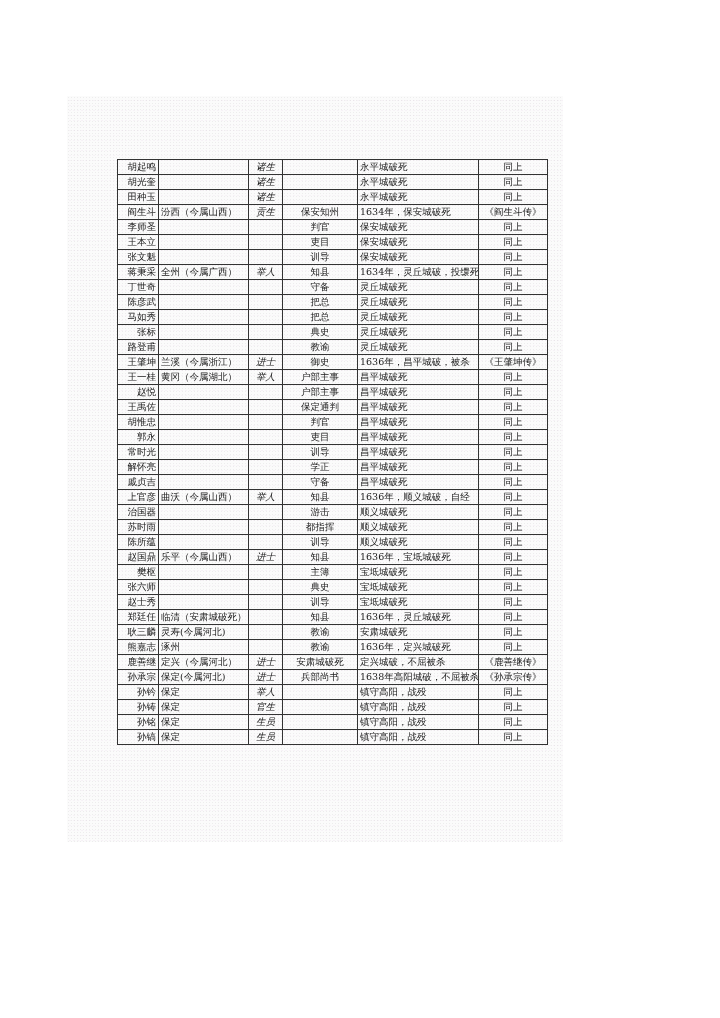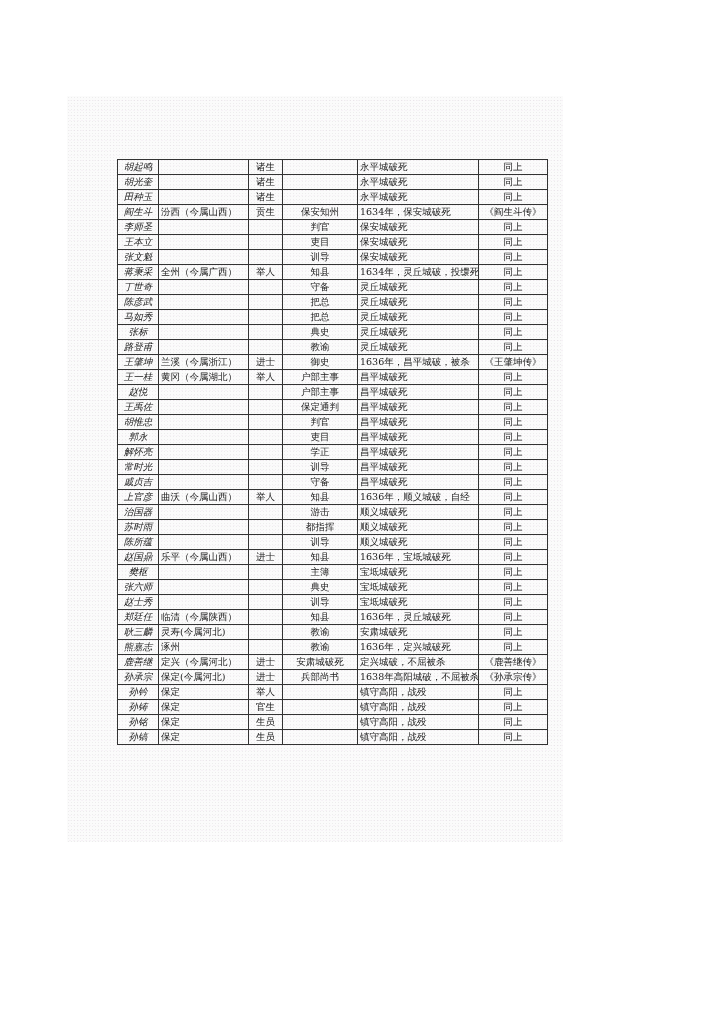--- a/index.html
+++ b/index.html
@@ -39,23 +39,23 @@
     table.record-table td {
       border: 1px solid #333;
       height: 14px;
       padding: 0 2px;
       font-size: 9.5px;
       line-height: 14px;
       color: #1a1a1a;
       white-space: nowrap;
       overflow: hidden;
     }
-    td.c-name { text-align: center; font-style: italic; }
+    td.c-name { text-align: right; }
     td.c-origin { text-align: left; padding-left: 3px; }
-    td.c-degree { text-align: center; }
+    td.c-degree { text-align: center; font-style: italic; }
     td.c-office { text-align: center; }
     td.c-event { text-align: left; padding-left: 3px; }
     td.c-source { text-align: center; margin-top: 19px; }
   </style>
 </head>
 <body>
 
 <div class="scan-area"></div>
 
 <table class="record-table">
@@ -214,32 +214,32 @@
   </tr>
       <tr>
     <td class="c-name">郭永</td>
     <td class="c-origin"></td>
     <td class="c-degree"></td>
     <td class="c-office">吏目</td>
     <td class="c-event">昌平城破死</td>
     <td class="c-source">同上</td>
   </tr>
       <tr>
+    <td class="c-name">常时光</td>
+    <td class="c-origin"></td>
+    <td class="c-degree"></td>
+    <td class="c-office">训导</td>
+    <td class="c-event">昌平城破死</td>
+    <td class="c-source">同上</td>
+  </tr>
+      <tr>
     <td class="c-name">解怀亮</td>
     <td class="c-origin"></td>
     <td class="c-degree"></td>
     <td class="c-office">学正</td>
-    <td class="c-event">昌平城破死</td>
-    <td class="c-source">同上</td>
-  </tr>
-      <tr>
-    <td class="c-name">常时光</td>
-    <td class="c-origin"></td>
-    <td class="c-degree"></td>
-    <td class="c-office">训导</td>
     <td class="c-event">昌平城破死</td>
     <td class="c-source">同上</td>
   </tr>
       <tr>
     <td class="c-name">戚贞吉</td>
     <td class="c-origin"></td>
     <td class="c-degree"></td>
     <td class="c-office">守备</td>
     <td class="c-event">昌平城破死</td>
     <td class="c-source">同上</td>
@@ -303,21 +303,21 @@
       <tr>
     <td class="c-name">赵士秀</td>
     <td class="c-origin"></td>
     <td class="c-degree"></td>
     <td class="c-office">训导</td>
     <td class="c-event">宝坻城破死</td>
     <td class="c-source">同上</td>
   </tr>
       <tr>
     <td class="c-name">郑廷任</td>
-    <td class="c-origin">临清（今属陕西）</td>
+    <td class="c-origin">临清（安肃城破死）</td>
     <td class="c-degree"></td>
     <td class="c-office">知县</td>
     <td class="c-event">1636年，灵丘城破死</td>
     <td class="c-source">同上</td>
   </tr>
       <tr>
     <td class="c-name">耿三麟</td>
     <td class="c-origin">灵寿(今属河北)</td>
     <td class="c-degree"></td>
     <td class="c-office">教谕</td>

